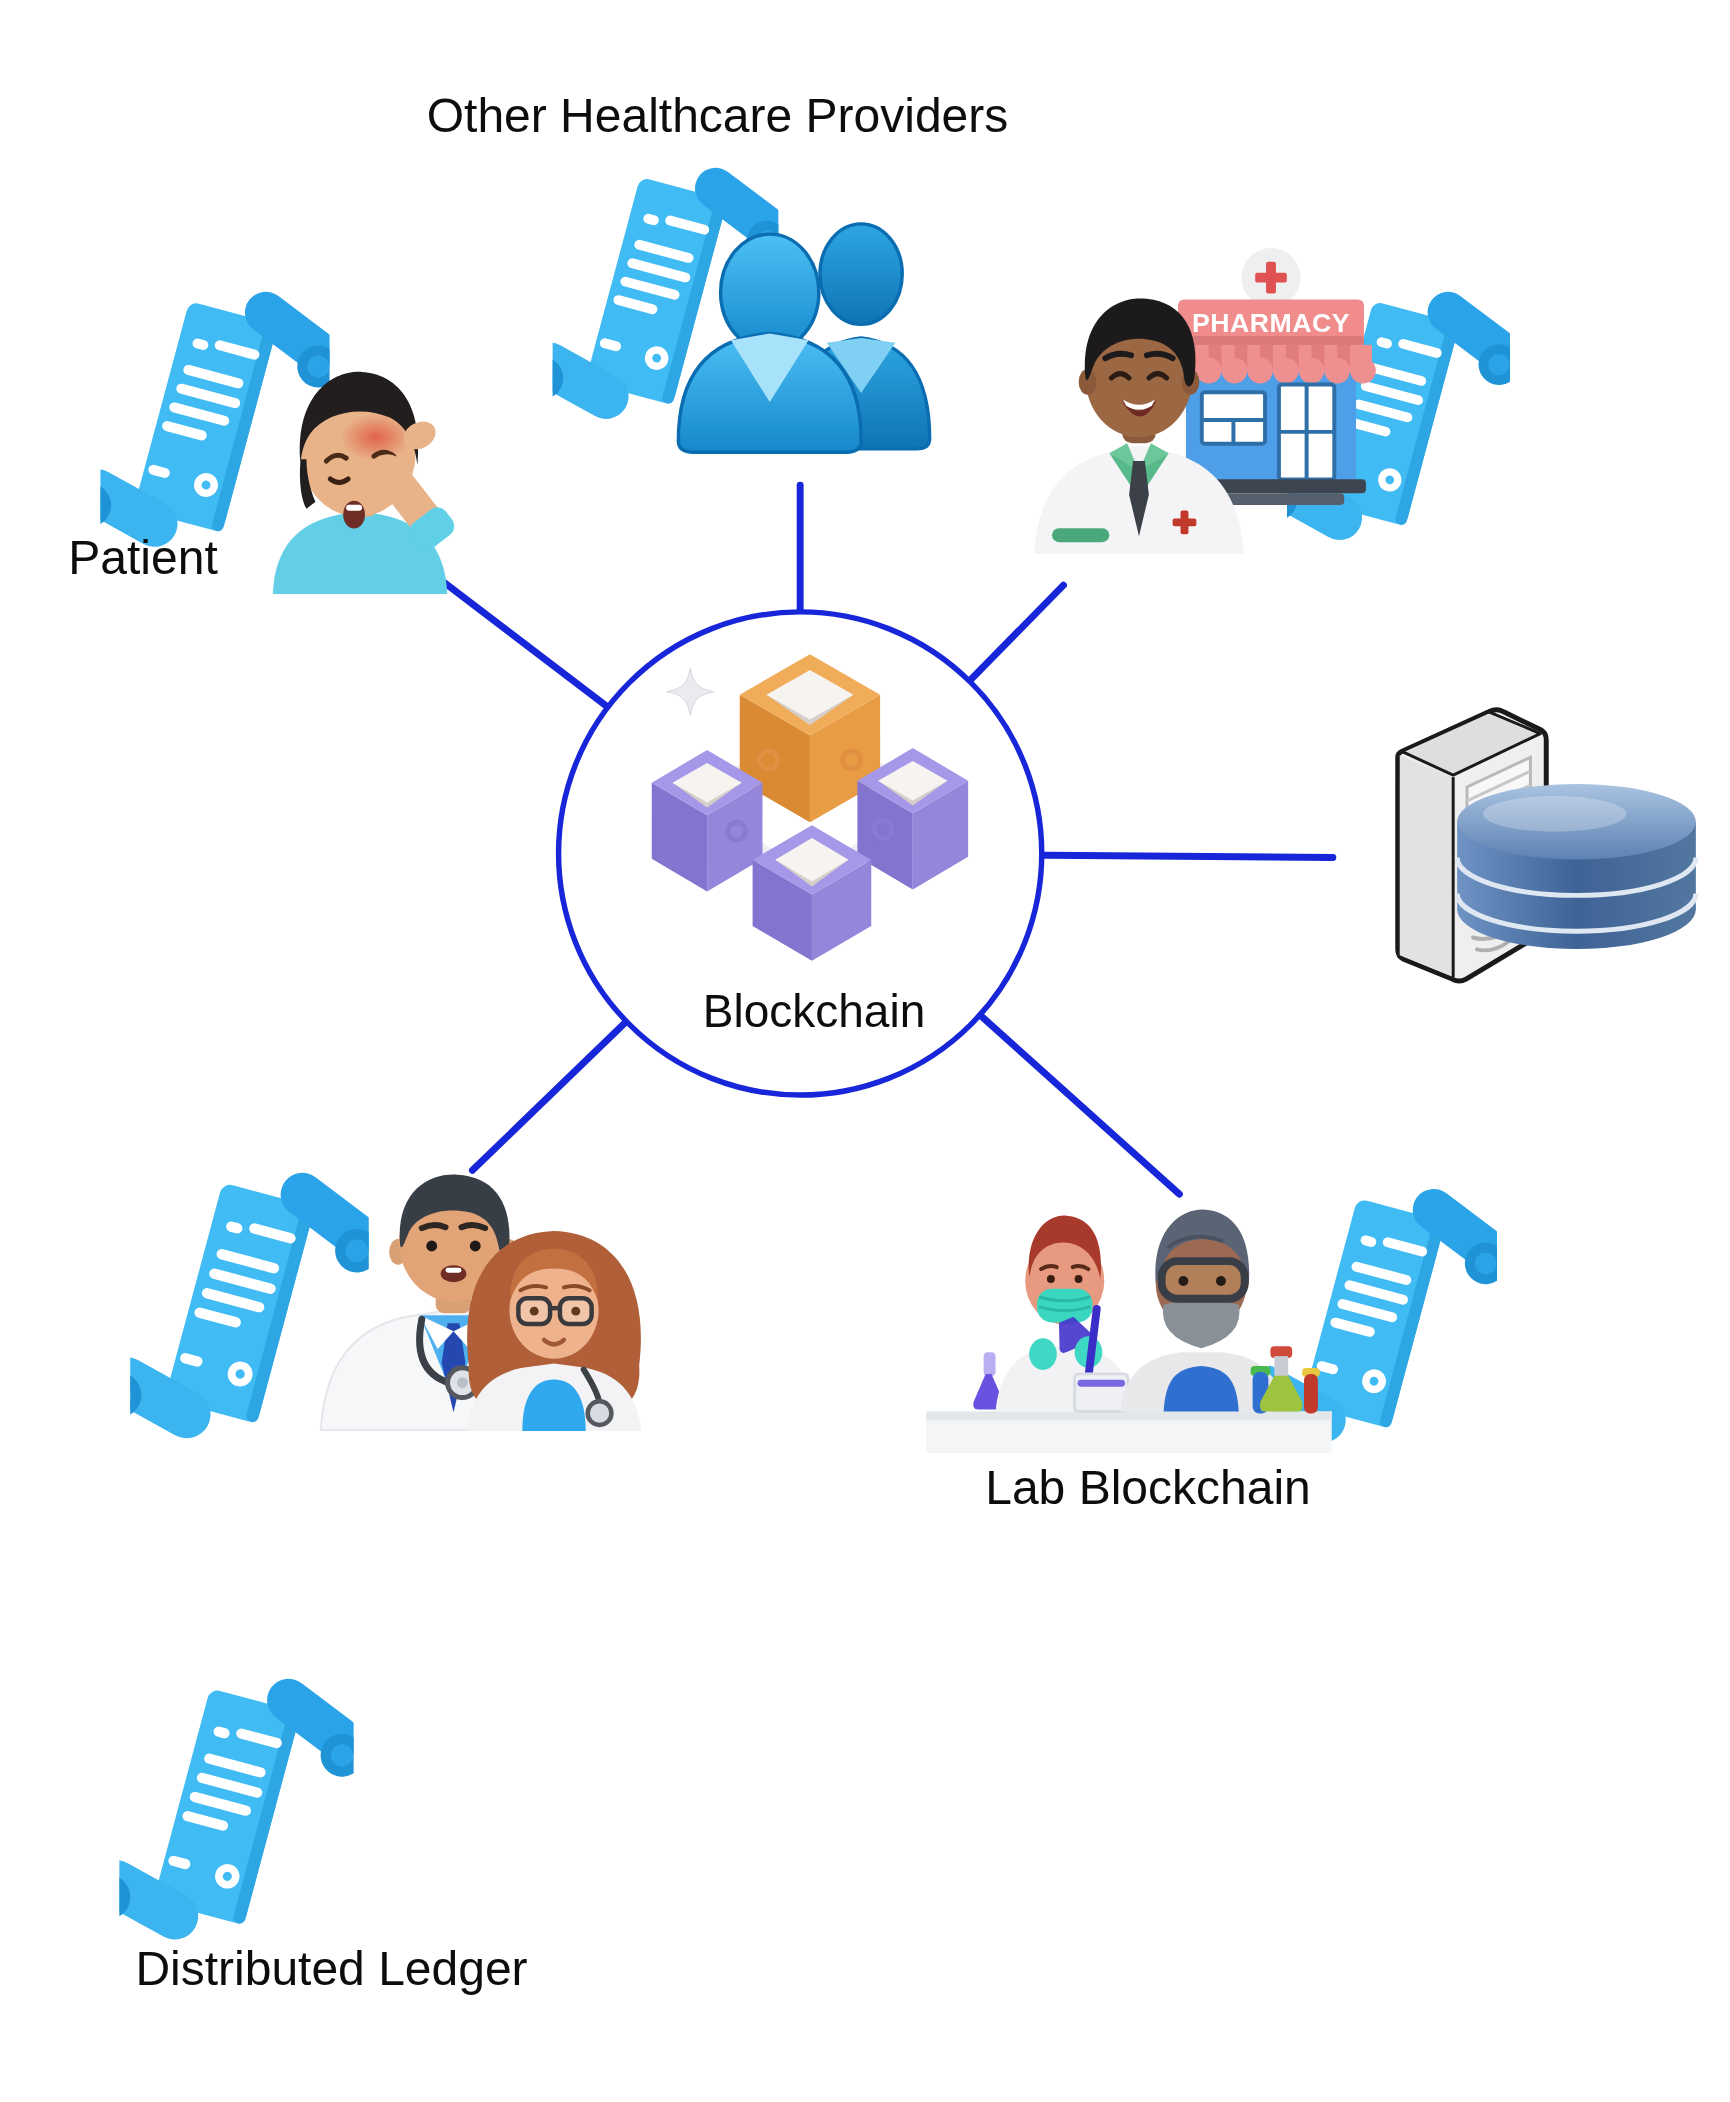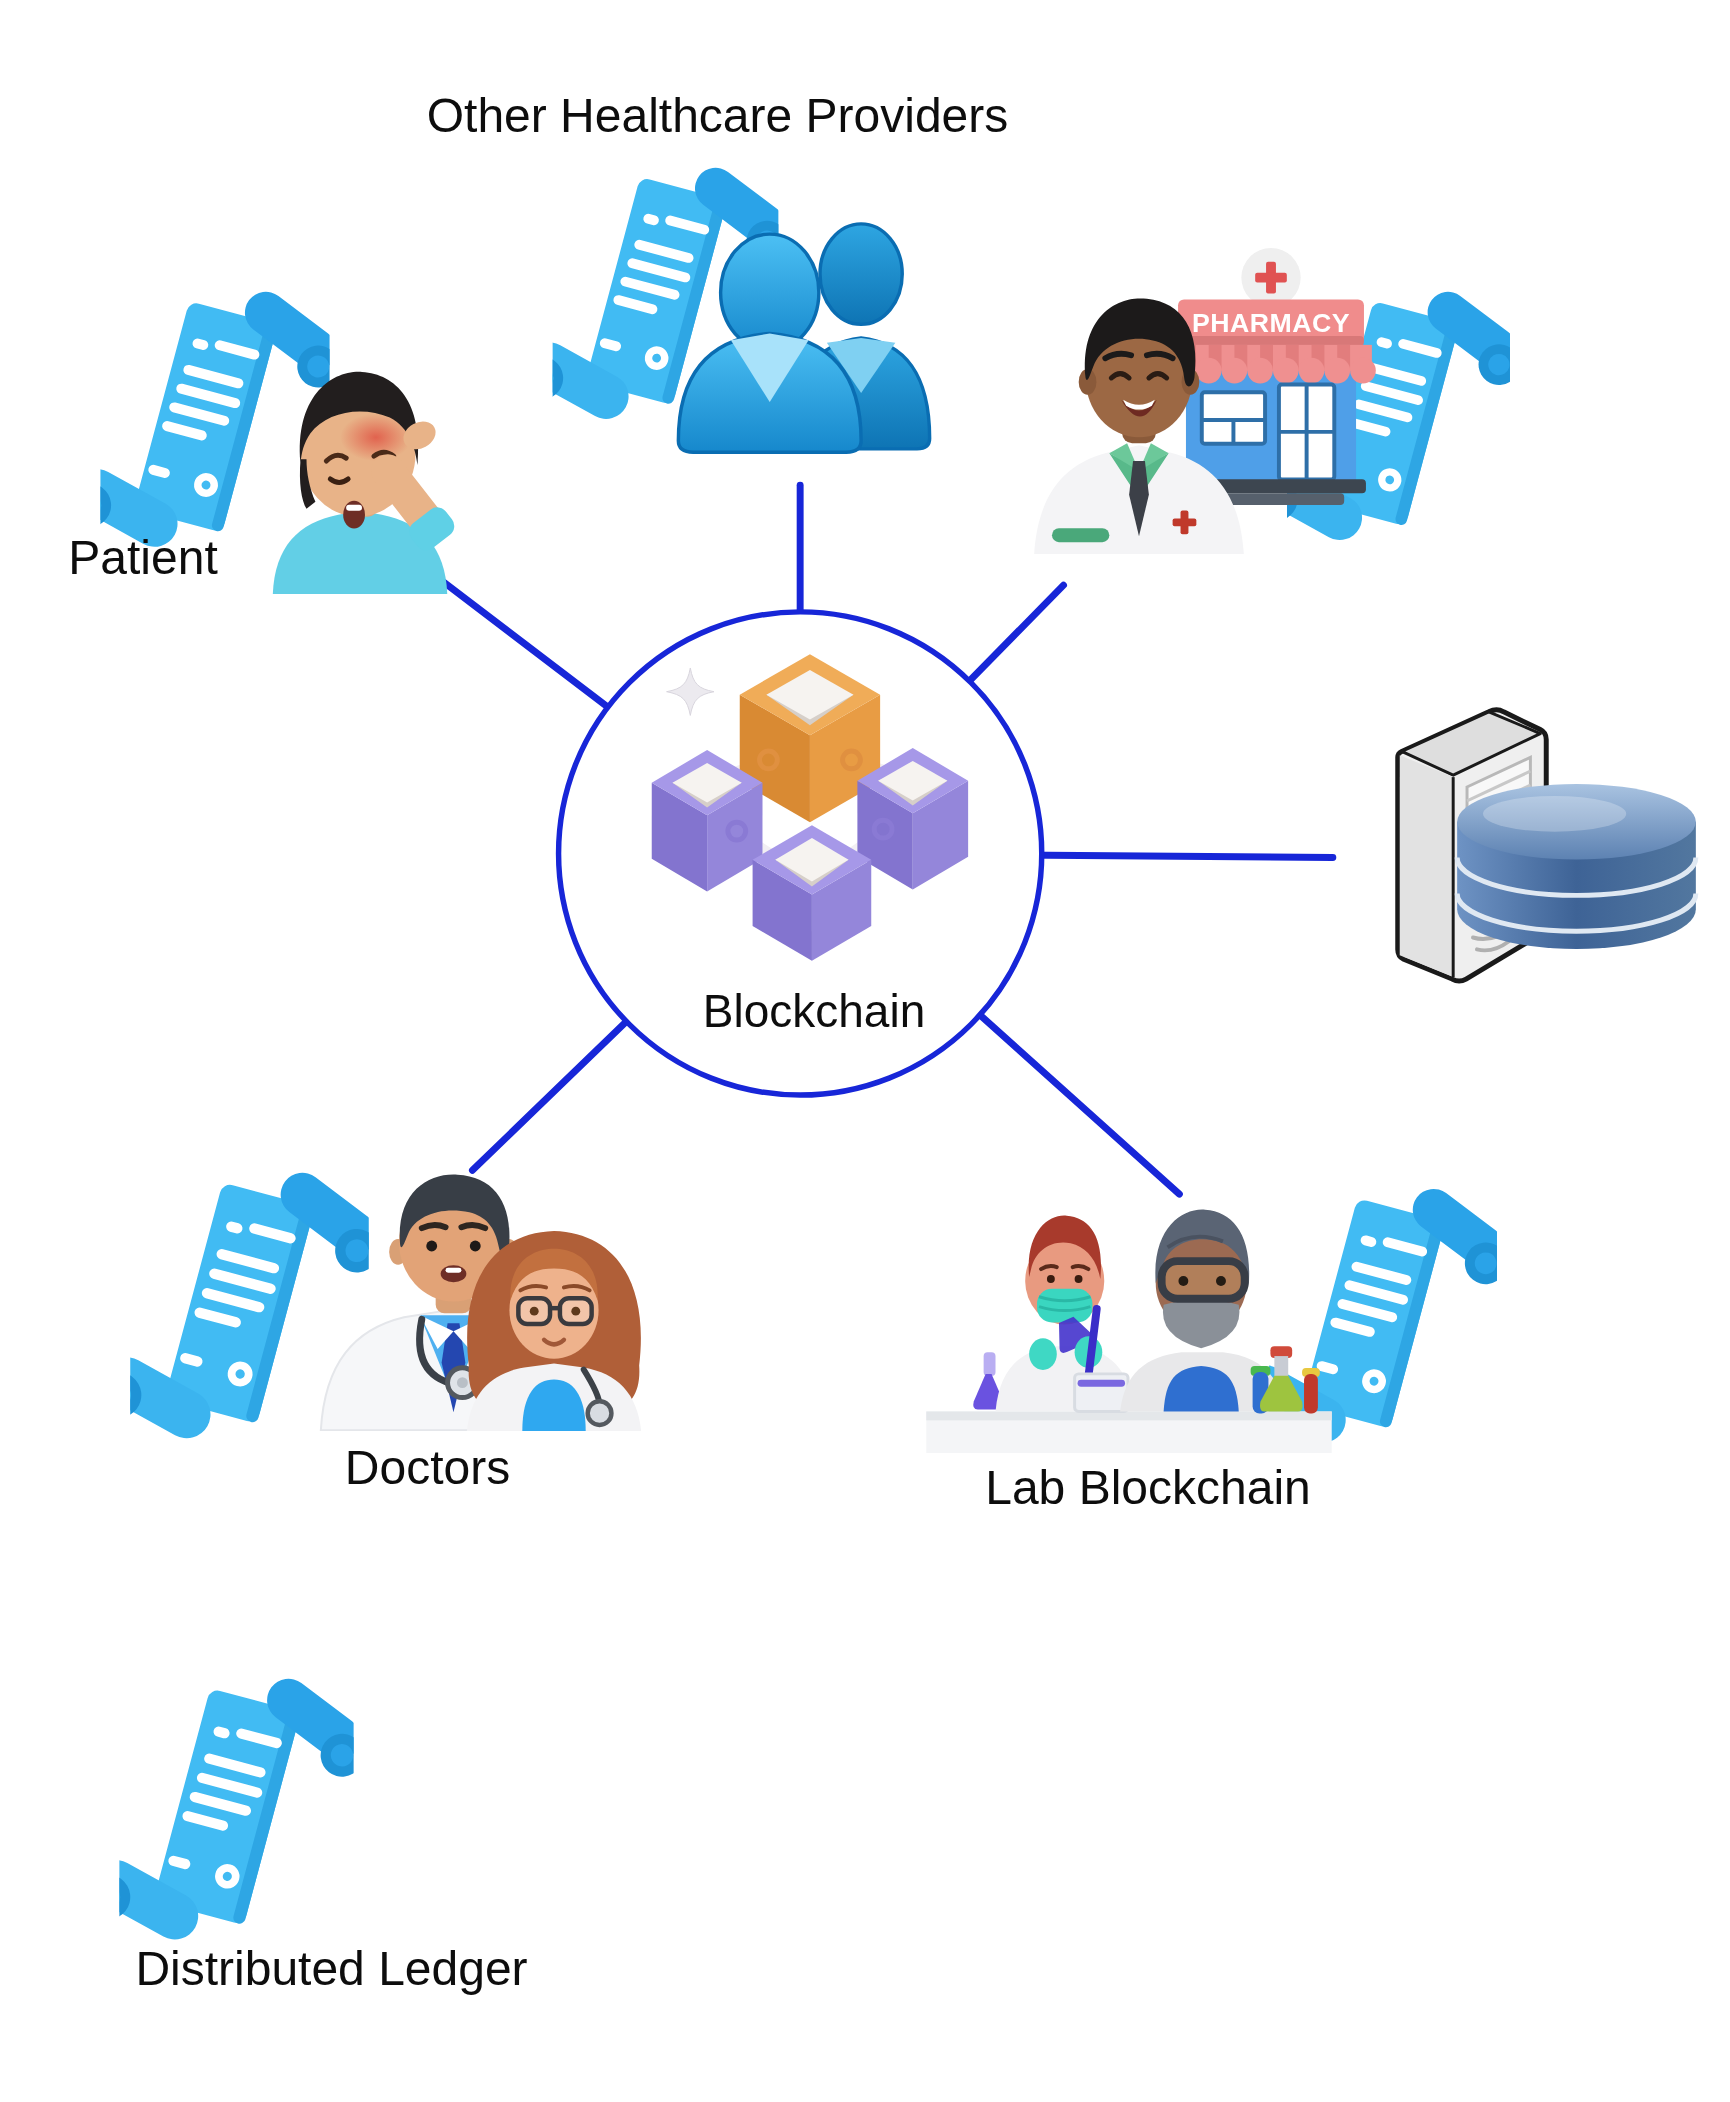--- a/index.html
+++ b/index.html
@@ -329,21 +329,20 @@
     <g fill="none" stroke="#8a4a28" stroke-width="4" stroke-linecap="round">
       <path d="M68,72 q 12,-7 26,-3"></path>
       <path d="M112,69 q 14,-4 26,3"></path>
     </g>
     <circle cx="82" cy="93" r="4.5" fill="#5f3a1c"></circle>
     <circle cx="124" cy="93" r="4.5" fill="#5f3a1c"></circle>
     <path d="M92,122 q 10,9 20,0" fill="none" stroke="#a05838" stroke-width="4.5" stroke-linecap="round"></path>
     <path d="M132,152 C142,168 148,180 148,188" fill="none" stroke="#3c4248" stroke-width="6" stroke-linecap="round"></path>
     <circle cx="148" cy="196" r="12" fill="#d8dce2" stroke="#54595f" stroke-width="4.5"></circle>
   </svg>
-  <div class="node-label" style="left:279px;top:1443px;width:297px">Doctors</div>
 
   <svg class="icon" style="left:1269px;top:1180px" width="228" height="282" viewBox="0 0 230 270">
       <use href="#sym-scroll"></use>
     </svg>
   <svg class="icon" style="left:926px;top:1186px" width="406" height="267" viewBox="0 0 410 270">
 
     <rect x="0" y="228" width="410" height="42" fill="#f4f5f7"></rect>
     <rect x="0" y="228" width="410" height="9" fill="#e4e7ea"></rect>
 
     <rect x="58" y="168" width="12" height="24" rx="4" fill="#b9aef2"></rect>

